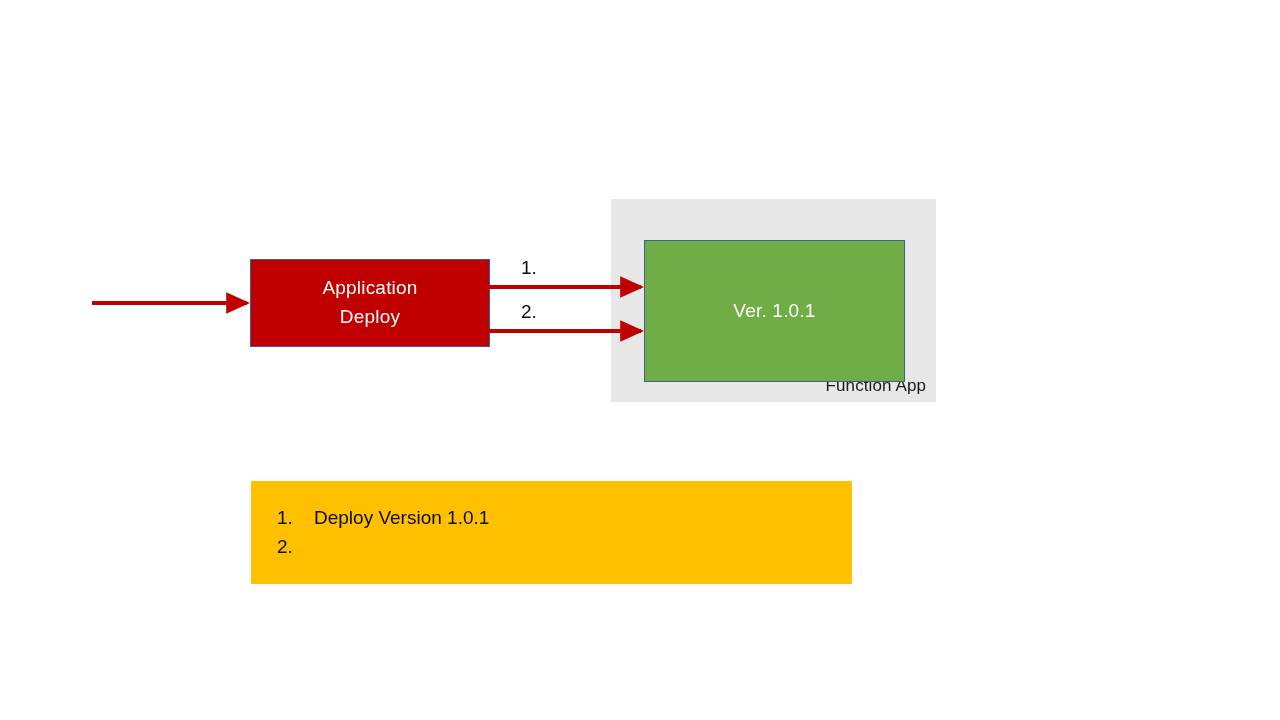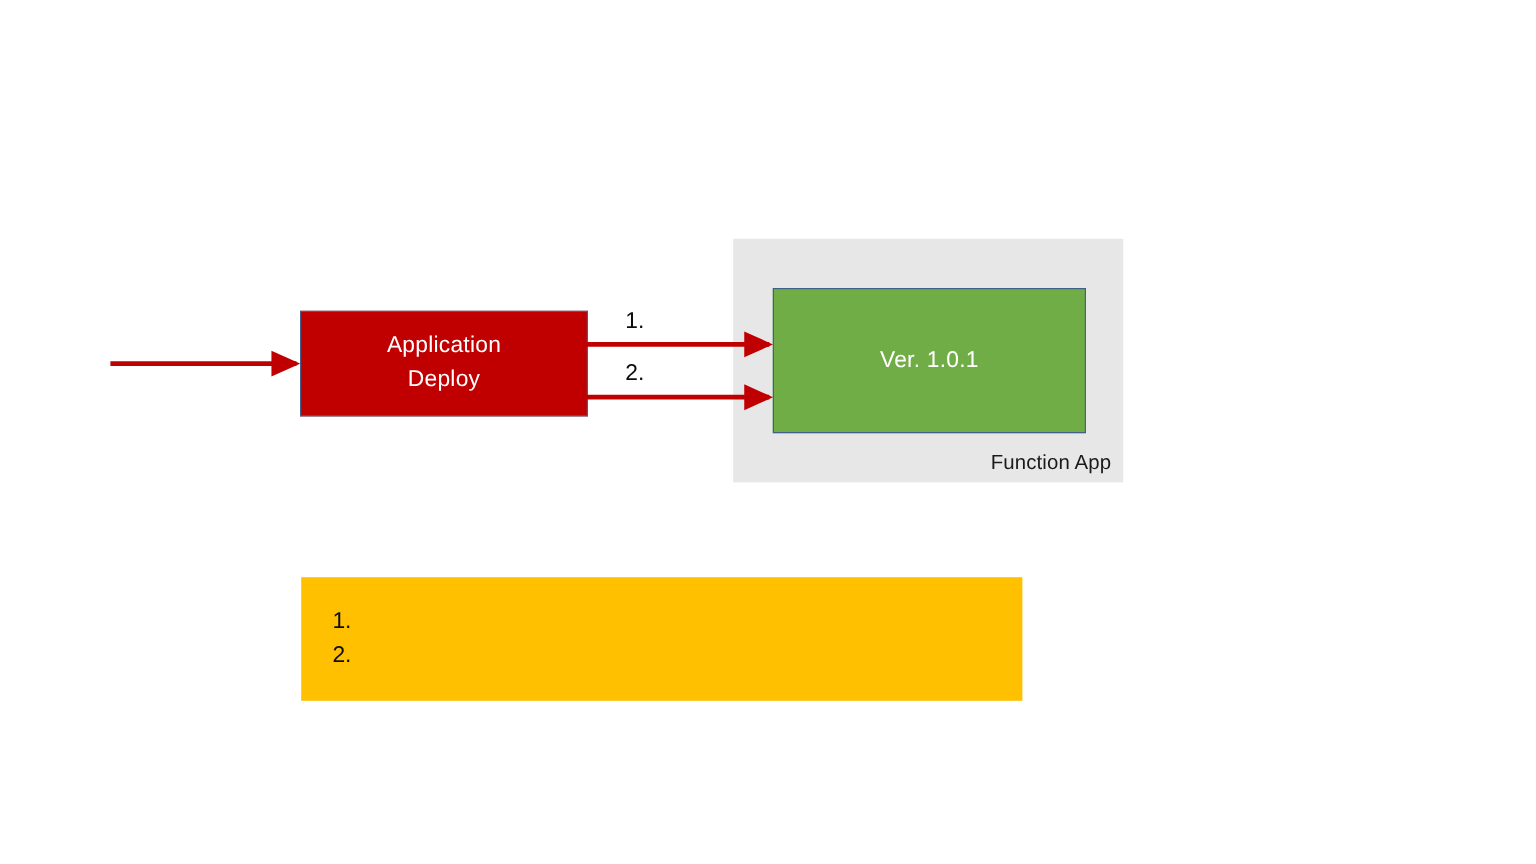--- a/index.html
+++ b/index.html
@@ -39,21 +39,21 @@
     white-space: nowrap;
     letter-spacing: 0.1px;
   }
 
   
   .version-box {
     position: absolute;
     left: 644px;
     top: 240px;
     width: 261px;
-    height: 121px;
+    height: 142px;
     background-color: #70ad47;
     border: 1px solid #41618b;
     box-sizing: border-box;
     display: flex;
     align-items: center;
     justify-content: center;
   }
   .version-box-label {
     font-size: 19px;
     color: #ffffff;
@@ -163,19 +163,20 @@
 
     <line x1="456" y1="331" x2="641" y2="331" stroke="#c00000" stroke-width="4" marker-end="url(#redArrowHead)"></line>
   </svg>
 
   <div class="step-number step-number-1">1.</div>
   <div class="step-number step-number-2">2.</div>
 
   <div class="legend-box">
     <div class="legend-row">
       <span class="legend-number">1.</span>
+      <span class="legend-text">Deploy Version 1.0.1</span>
     </div>
     <div class="legend-row">
       <span class="legend-number">2.</span>
     </div>
   </div>
 
 </div>
 
 </body></html>

